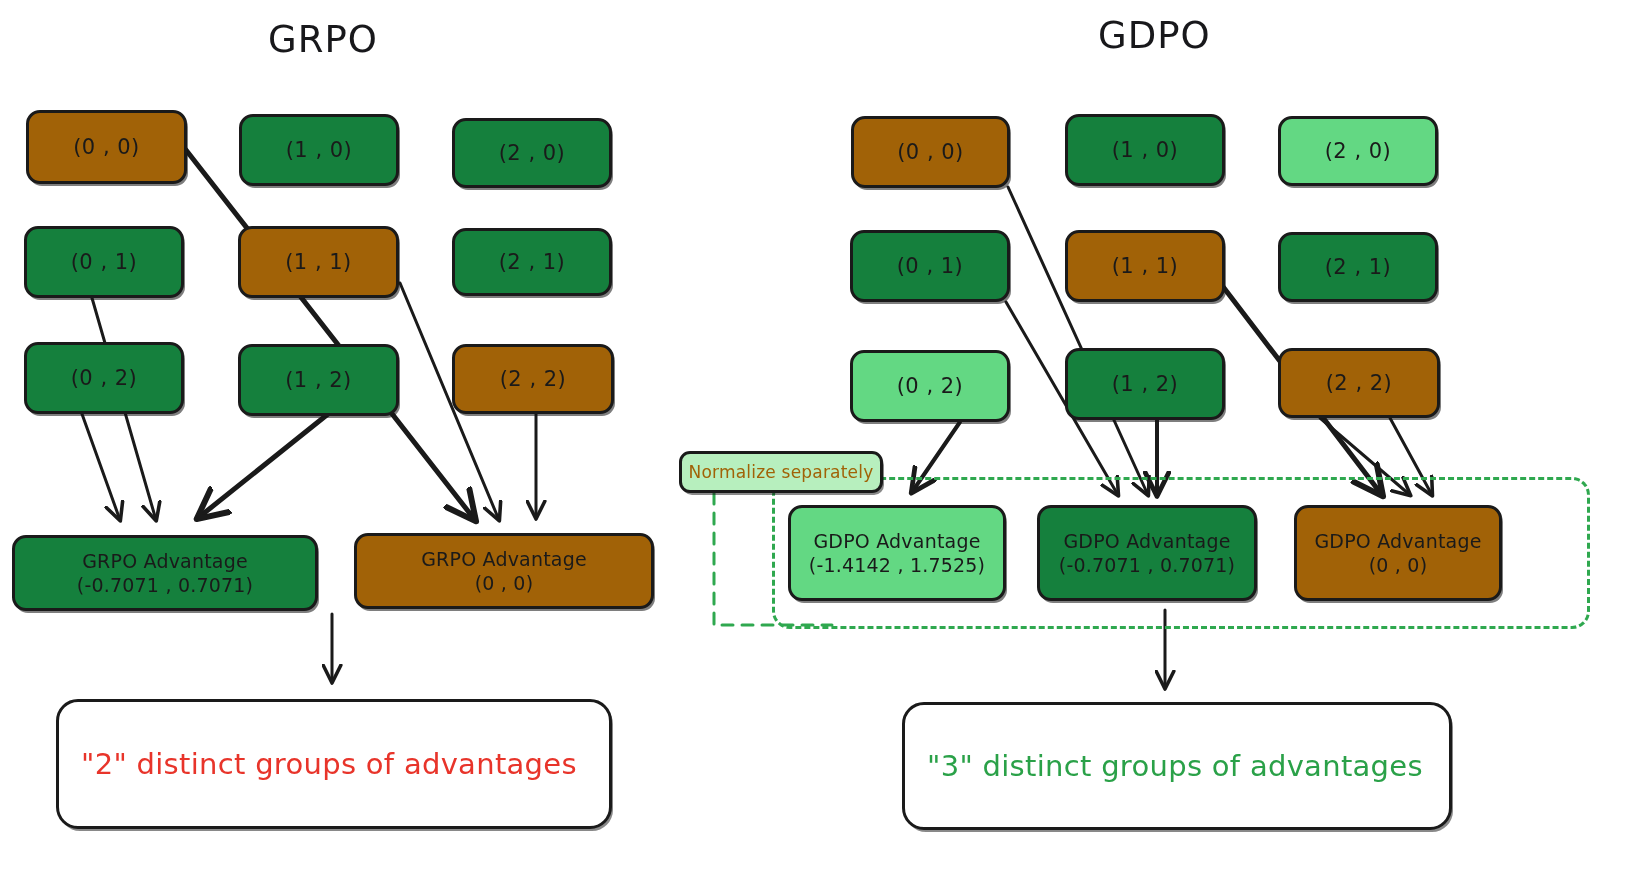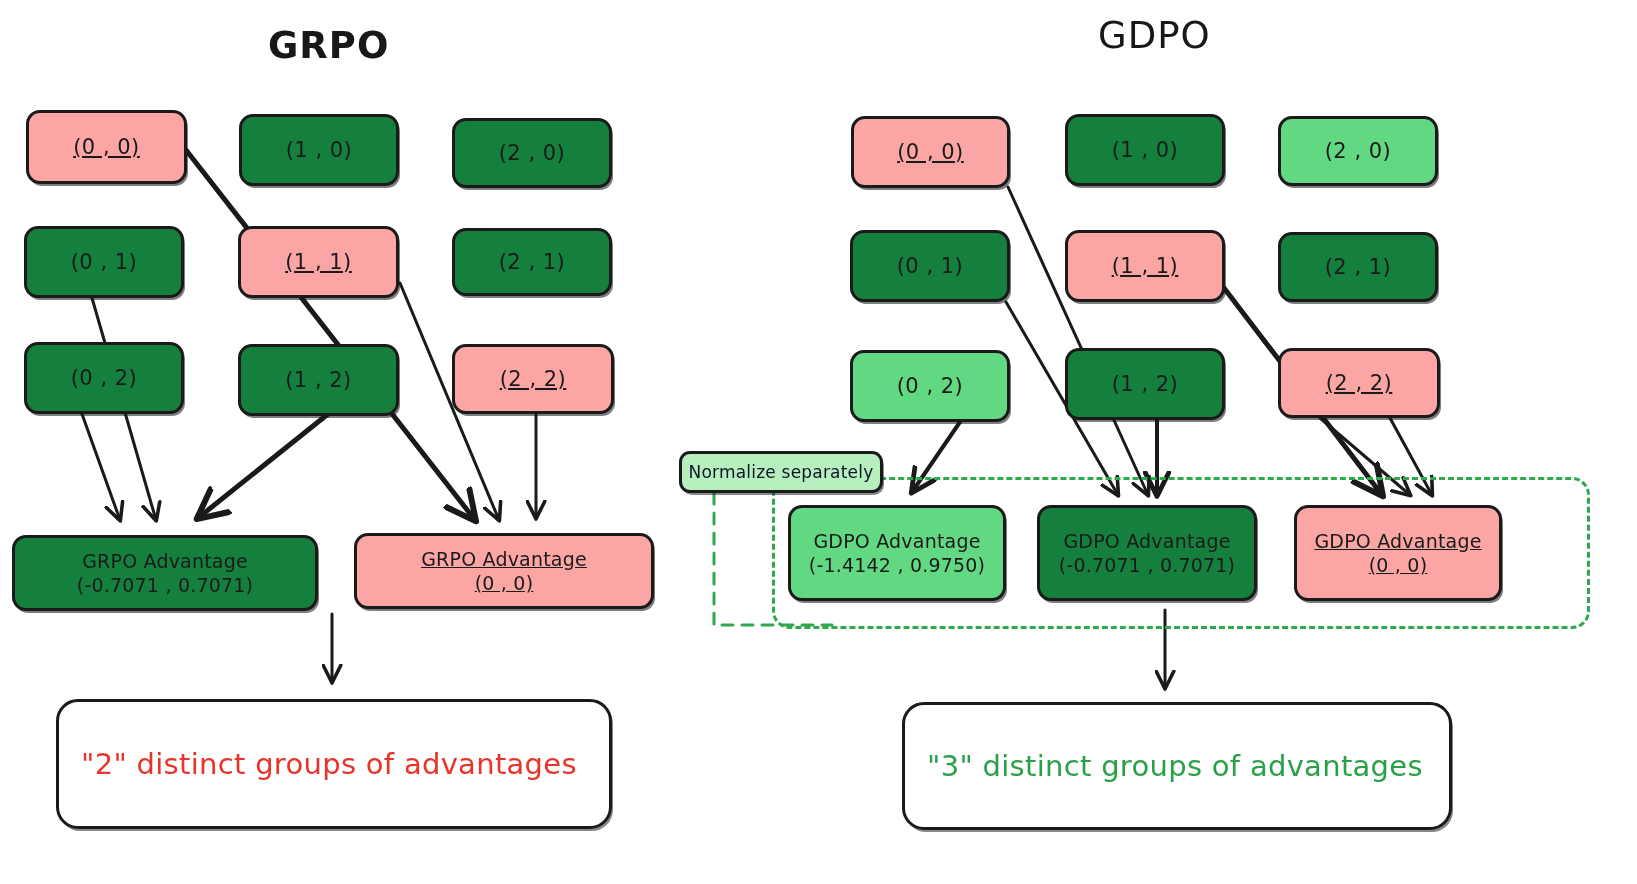--- a/index.html
+++ b/index.html
@@ -19,21 +19,21 @@
   .node{
     position:absolute;box-sizing:border-box;
     border:3px solid #1a1a1a;border-radius:14px;
     display:flex;align-items:center;justify-content:center;
     text-align:center;line-height:1.28;
     color:#1a1a1a;
     box-shadow:2px 3px 0 -1px rgba(20,20,20,.55);
   }
   .cell{font-size:21px;letter-spacing:.5px;}
   .adv{font-size:19px;letter-spacing:.2px;padding:4px 8px;}
-  .fill-gray{background:#fca5a5;text-decoration:underline;}
+  .fill-gray{background:#a16207;}
   .fill-pink{background:#15803d;}
   .fill-green{background:#63d883;}
 
   .summary{
     position:absolute;box-sizing:border-box;
     border:3px solid #1a1a1a;border-radius:22px;background:#fff;
     display:flex;align-items:center;
     padding-left:22px;
     font-size:29px;letter-spacing:.3px;
     box-shadow:2px 3px 0 -1px rgba(20,20,20,.5);
@@ -43,21 +43,21 @@
 
   .dashgroup{
     position:absolute;box-sizing:border-box;
     border:3px dashed #2fa84f;border-radius:18px;
     background:transparent;
   }
   .normlabel{
     position:absolute;box-sizing:border-box;
     background:#b7efbe;border:3px solid #1a1a1a;border-radius:11px;
     display:flex;align-items:center;justify-content:center;
-    color:#0f172a;font-size:17px;letter-spacing:.2px;
+    color:#a16207;font-size:17px;letter-spacing:.2px;
     box-shadow:2px 3px 0 -1px rgba(20,20,20,.5);
   }
 </style>
 </head>
 <body>
 
 <div id="stage">
 
   <svg id="wires" viewBox="0 0 1637 884">
     <defs>
@@ -79,21 +79,21 @@
         <path d="M 1157 420 L 1157 495" stroke-width="4" marker-end="url(#ah)"></path>
         <path d="M 1320 418 L 1410 495" stroke-width="3" marker-end="url(#ah)"></path>
         <path d="M 1390 418 L 1432 495" stroke-width="3" marker-end="url(#ah)"></path>
         <path d="M 332 614 L 332 682" stroke-width="3" marker-end="url(#ah)"></path>
         <path d="M 1165 610 L 1165 688" stroke-width="3" marker-end="url(#ah)"></path>
         <path d="M 714 493 L 714 625 L 832 625" stroke="#2fa84f" stroke-width="3" stroke-dasharray="11 9" fill="none"></path>
       </g>
   </svg>
 
   <div>
-    <div class="title" style="left: 268px; top: 24px; font-weight: bold;">GRPO</div>
+    <div class="title" style="left: 268px; top: 18px;">GRPO</div>
     <div id="grpo-cells">
         <div class="node cell fill-gray" style="left: 26px; top: 110px; width: 161px; height: 74px;">(0 , 0)</div>
         <div class="node cell fill-pink" style="left: 239px; top: 114px; width: 160px; height: 72px;">(1 , 0)</div>
         <div class="node cell fill-pink" style="left: 452px; top: 118px; width: 160px; height: 70px;">(2 , 0)</div>
         <div class="node cell fill-pink" style="left: 24px; top: 226px; width: 160px; height: 72px;">(0 , 1)</div>
         <div class="node cell fill-gray" style="left: 238px; top: 226px; width: 161px; height: 72px;">(1 , 1)</div>
         <div class="node cell fill-pink" style="left: 452px; top: 228px; width: 160px; height: 68px;">(2 , 1)</div>
         <div class="node cell fill-pink" style="left: 24px; top: 342px; width: 160px; height: 72px;">(0 , 2)</div>
         <div class="node cell fill-pink" style="left: 238px; top: 344px; width: 161px; height: 72px;">(1 , 2)</div>
         <div class="node cell fill-gray" style="left: 452px; top: 344px; width: 162px; height: 70px;">(2 , 2)</div>
@@ -122,21 +122,21 @@
         <div class="node cell fill-pink" style="left: 1278px; top: 232px; width: 160px; height: 70px;">(2 , 1)</div>
         <div class="node cell fill-green" style="left: 850px; top: 350px; width: 160px; height: 72px;">(0 , 2)</div>
         <div class="node cell fill-pink" style="left: 1065px; top: 348px; width: 160px; height: 72px;">(1 , 2)</div>
         <div class="node cell fill-gray" style="left: 1278px; top: 348px; width: 162px; height: 70px;">(2 , 2)</div>
       </div>
     <div class="dashgroup" id="gdpo-group" style="left: 772px; top: 477px; width: 818px; height: 152px;"></div>
     <div class="normlabel" id="gdpo-normlabel" style="left: 679px; top: 451px; width: 204px; height: 42px;">Normalize separately</div>
     <div id="gdpo-advs">
         <div class="node adv fill-green" style="left: 788px; top: 505px; width: 218px; height: 96px; flex-direction: column;">
           <span>GDPO Advantage</span>
-          <span>(-1.4142 , 0.9750)</span>
+          <span>(-1.4142 , 1.7525)</span>
         </div>
         <div class="node adv fill-pink" style="left: 1037px; top: 505px; width: 220px; height: 96px; flex-direction: column;">
           <span>GDPO Advantage</span>
           <span>(-0.7071 , 0.7071)</span>
         </div>
         <div class="node adv fill-gray" style="left: 1294px; top: 505px; width: 208px; height: 96px; flex-direction: column;">
           <span>GDPO Advantage</span>
           <span>(0 , 0)</span>
         </div>
       </div>

